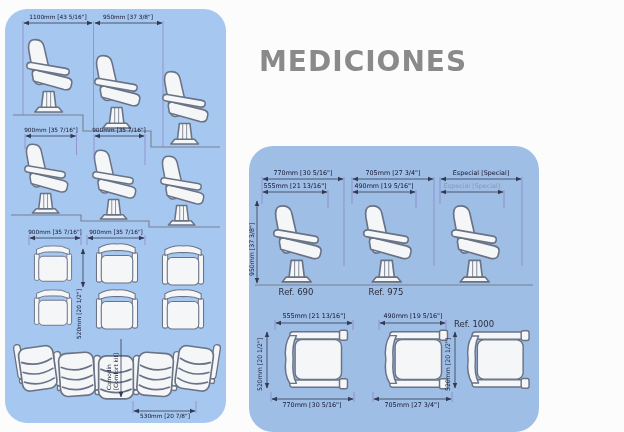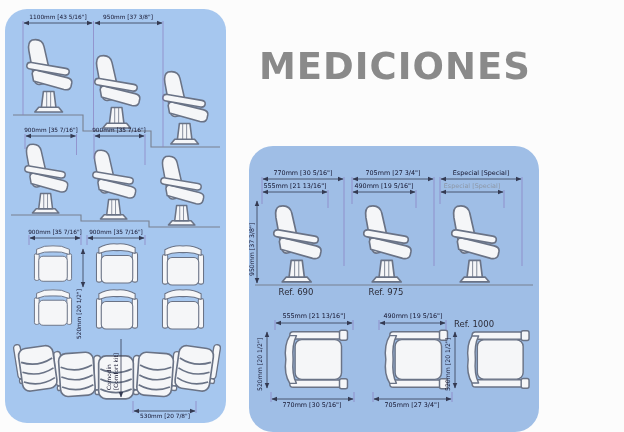--- a/index.html
+++ b/index.html
@@ -5,21 +5,21 @@
   html,body{margin:0;padding:0;}
   body{
     width:624px;height:432px;position:relative;background:#fcfcfc;
     font-family:"DejaVu Sans", sans-serif;overflow:hidden;
   }
   .panel{position:absolute;}
   #leftPanel{left:5px;top:9px;width:221px;height:414px;background:#a6c7ef;border-radius:22px;}
   #rightPanel{left:249px;top:146px;width:290px;height:286px;background:#9fbee6;border-radius:24px;}
   .layer{position:absolute;left:0;top:0;}
   #title{
-    position:absolute;left:259px;top:45px;font-size:37px;font-weight:bold;
+    position:absolute;left:259px;top:45px;font-size:28px;font-weight:bold;
     color:#8a8a8a;letter-spacing:1px;font-family:"DejaVu Sans", sans-serif;
   }
   .dim{
     position:absolute;font-size:5.8px;color:#14142e;white-space:nowrap;
     transform:translateX(-50%);line-height:1.15;
   }
   .dim.lg{font-size:6.4px;}
   .dim.gray{color:#8d97a6;}
   .dimv{
     position:absolute;font-size:5.8px;color:#14142e;white-space:nowrap;

